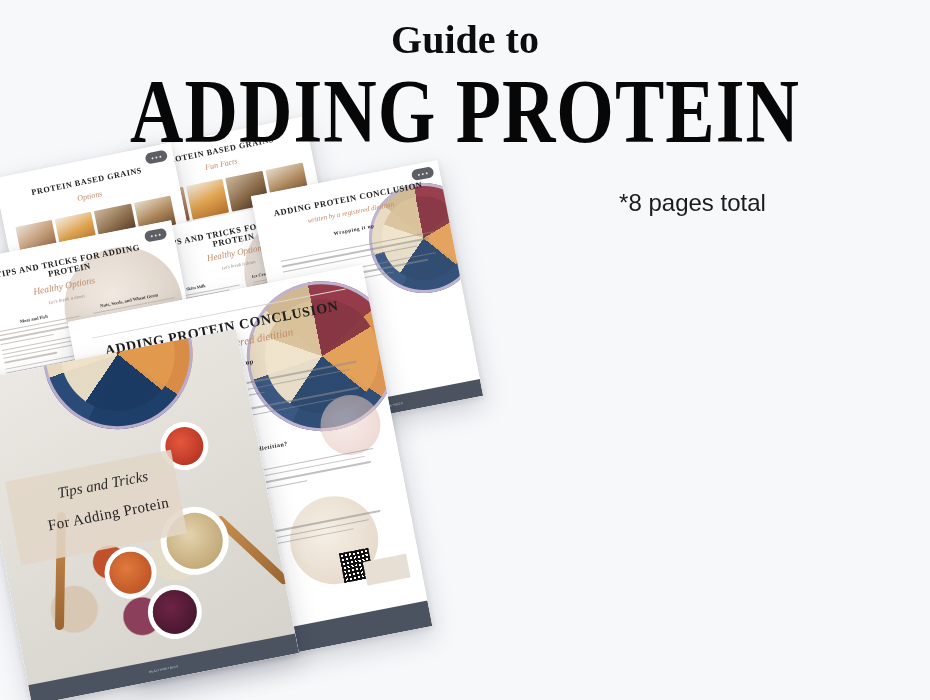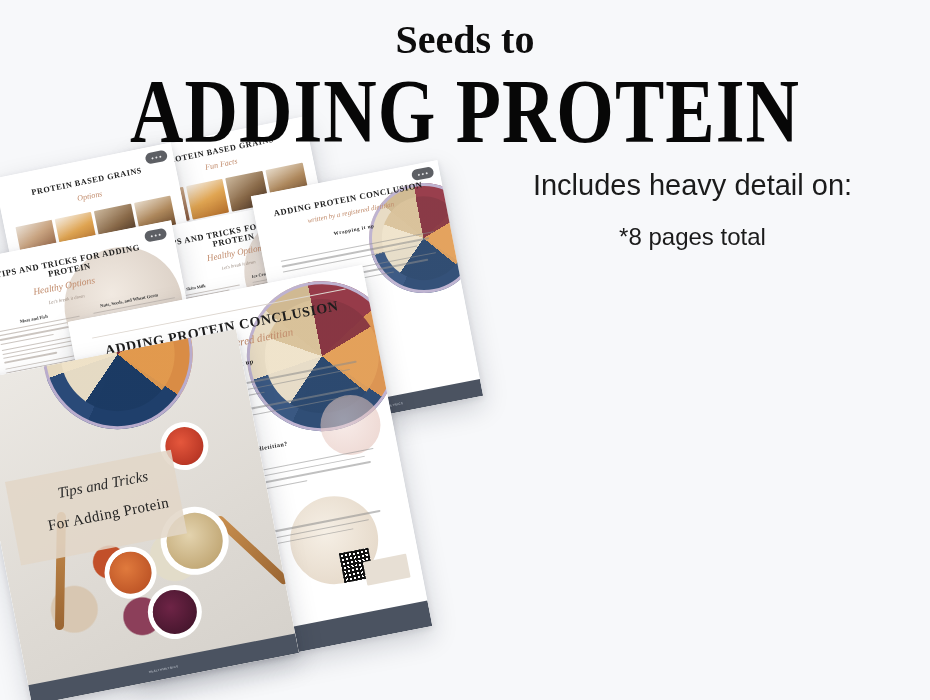--- a/index.html
+++ b/index.html
@@ -102,21 +102,21 @@
       radial-gradient(circle at 38% 62%, #c2502a 0 6%, transparent 6.5%),
       linear-gradient(160deg,#ece9e4 0%,#dedad4 60%,#d5d1cb 100%);}
   .label-band{position:absolute;background:rgba(226,214,199,.86);}
 </style>
 </head>
 <body>
 
 <div class="canvas">
 
   <div class="headline">
-    <div class="kicker">Seeds to</div>
+    <div class="kicker">Guide to</div>
     <div class="main">ADDING PROTEIN</div>
   </div>
 
   <div class="stage">
 
     <div class="page" style="left:168px;top:2px;width:182px;height:238px;transform:rotate(-11.5deg);">
       <div class="sheet"></div>
       <div class="ttl" style="position:absolute;left:8%;top:5%;width:84%;font-size:8.2px;">PROTEIN BASED GRAINS</div>
       <div class="script" style="position:absolute;left:18%;top:11.5%;width:64%;font-size:8px;">Fun Facts</div>
       <div style="position:absolute;left:6%;top:19%;width:88%;display:grid;grid-template-columns:repeat(4,1fr);gap:3px;">
@@ -327,17 +327,16 @@
       <div class="script" style="position:absolute;left:14%;top:36%;width:54%;font-size:15px;color:#2a2a2a;">Tips and Tricks</div>
       <div class="ttl" style="position:absolute;left:10%;top:45%;width:62%;font-size:15px;font-weight:400;letter-spacing:.4px;color:#222;">For Adding Protein</div>
       <div class="footerbar" style="height:6%;">
         <span class="mark">HEALTHMETRICS</span>
       </div>
     </div>
 
   </div>
 
   <div class="copy">
-    <div class="lead">Includes heavy detail on:</div>
     <div class="note">*8 pages total</div>
   </div>
 
 </div>
 
 </body></html>

